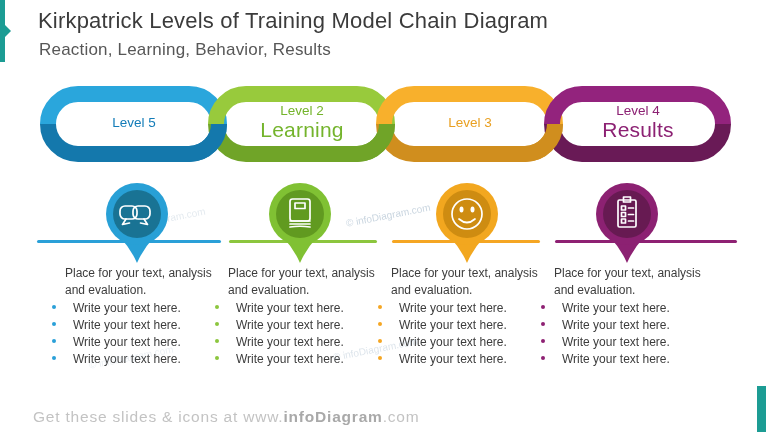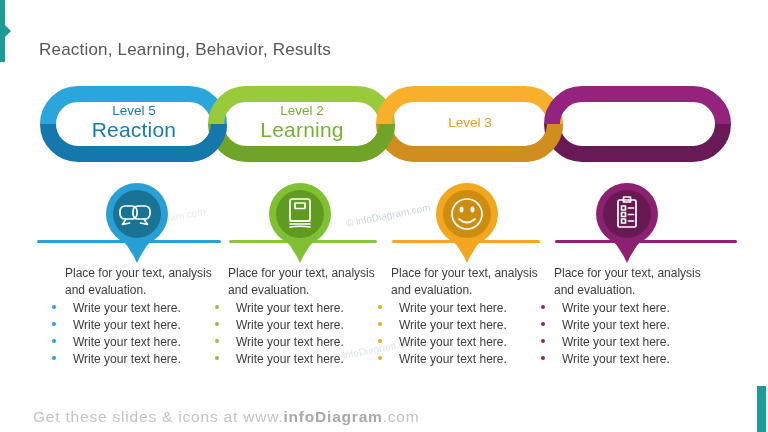--- a/index.html
+++ b/index.html
@@ -49,20 +49,21 @@
 <body>
 
 <div class="slide">
 
   <div class="accent-left">
     <div class="bar" style="background: rgb(28, 156, 148);"></div>
     <div class="arrow" style="border-left-color: rgb(28, 156, 148);"></div>
   </div>
   <div class="accent-right" style="background: rgb(28, 156, 148);"></div>
 
+  <div class="title">Kirkpatrick Levels of Training Model Chain Diagram</div>
   <div class="subtitle">Reaction, Learning, Behavior, Results</div>
 
   <svg class="chain-svg" width="768" height="92" viewBox="0 0 768 92">
     <defs>
       <linearGradient id="grad0" x1="0" y1="0" x2="0" y2="1">
         <stop offset="0" stop-color="#2AA6DC"></stop>
           <stop offset="0.5" stop-color="#2AA6DC"></stop>
           <stop offset="0.5" stop-color="#1478AC"></stop>
           <stop offset="1" stop-color="#1478AC"></stop>
       </linearGradient>
@@ -98,28 +99,31 @@
     <rect id="lr1" x="216" y="10" width="171" height="60" rx="30" fill="none" stroke="url(#grad1)" stroke-width="16"></rect>
     <rect id="lr2" x="384" y="10" width="171" height="60" rx="30" fill="none" stroke="url(#grad2)" stroke-width="16"></rect>
     <rect id="lr3" x="552" y="10" width="171" height="60" rx="30" fill="none" stroke="url(#grad3)" stroke-width="16"></rect>
     <use href="#lr0" clip-path="url(#clip0)"></use>
     <use href="#lr1" clip-path="url(#clip1)"></use>
     <use href="#lr2" clip-path="url(#clip2)"></use>
   </svg>
 
   <div class="link-label" style="left: 54px; --text: #137CB8; --line: #2AA0D8; --pin-outer: #28A0D6; --pin-inner: #197394;">
     <span class="lvl">Level 5</span>
-    <span class="nm">Reaction</span>
   </div>
   <div class="link-label" style="left: 222px; --text: #74B42C; --line: #8CC63E; --pin-outer: #80C133; --pin-inner: #619A20;">
     <span class="lvl">Level 2</span>
     <span class="nm">Learning</span>
   </div>
   <div class="link-label" style="left: 390px; --text: #E9A022; --line: #F5A623; --pin-outer: #F2A71F; --pin-inner: #CE8C11;">
     <span class="lvl">Level 3</span>
+  </div>
+  <div class="link-label" style="left: 558px; --text: #8C2173; --line: #8E2173; --pin-outer: #8C2172; --pin-inner: #671A52;">
+    <span class="lvl">Level 4</span>
+    <span class="nm">Results</span>
   </div>
 
   <div class="hline" style="left: 37px; width: 184px; --text: #137CB8; --line: #2AA0D8; --pin-outer: #28A0D6; --pin-inner: #197394;"></div>
   <div class="hline" style="left: 229px; width: 148px; --text: #74B42C; --line: #8CC63E; --pin-outer: #80C133; --pin-inner: #619A20;"></div>
   <div class="hline" style="left: 392px; width: 148px; --text: #E9A022; --line: #F5A623; --pin-outer: #F2A71F; --pin-inner: #CE8C11;"></div>
   <div class="hline" style="left: 555px; width: 182px; --text: #8C2173; --line: #8E2173; --pin-outer: #8C2172; --pin-inner: #671A52;"></div>
 
   <div class="pin" style="left: 101px; --text: #137CB8; --line: #2AA0D8; --pin-outer: #28A0D6; --pin-inner: #197394;">
     <svg width="72" height="92" viewBox="0 0 72 92">
       <path class="pin-outer" d="M18 53 Q30 66 36 80 Q42 66 54 53 Z"></path>

